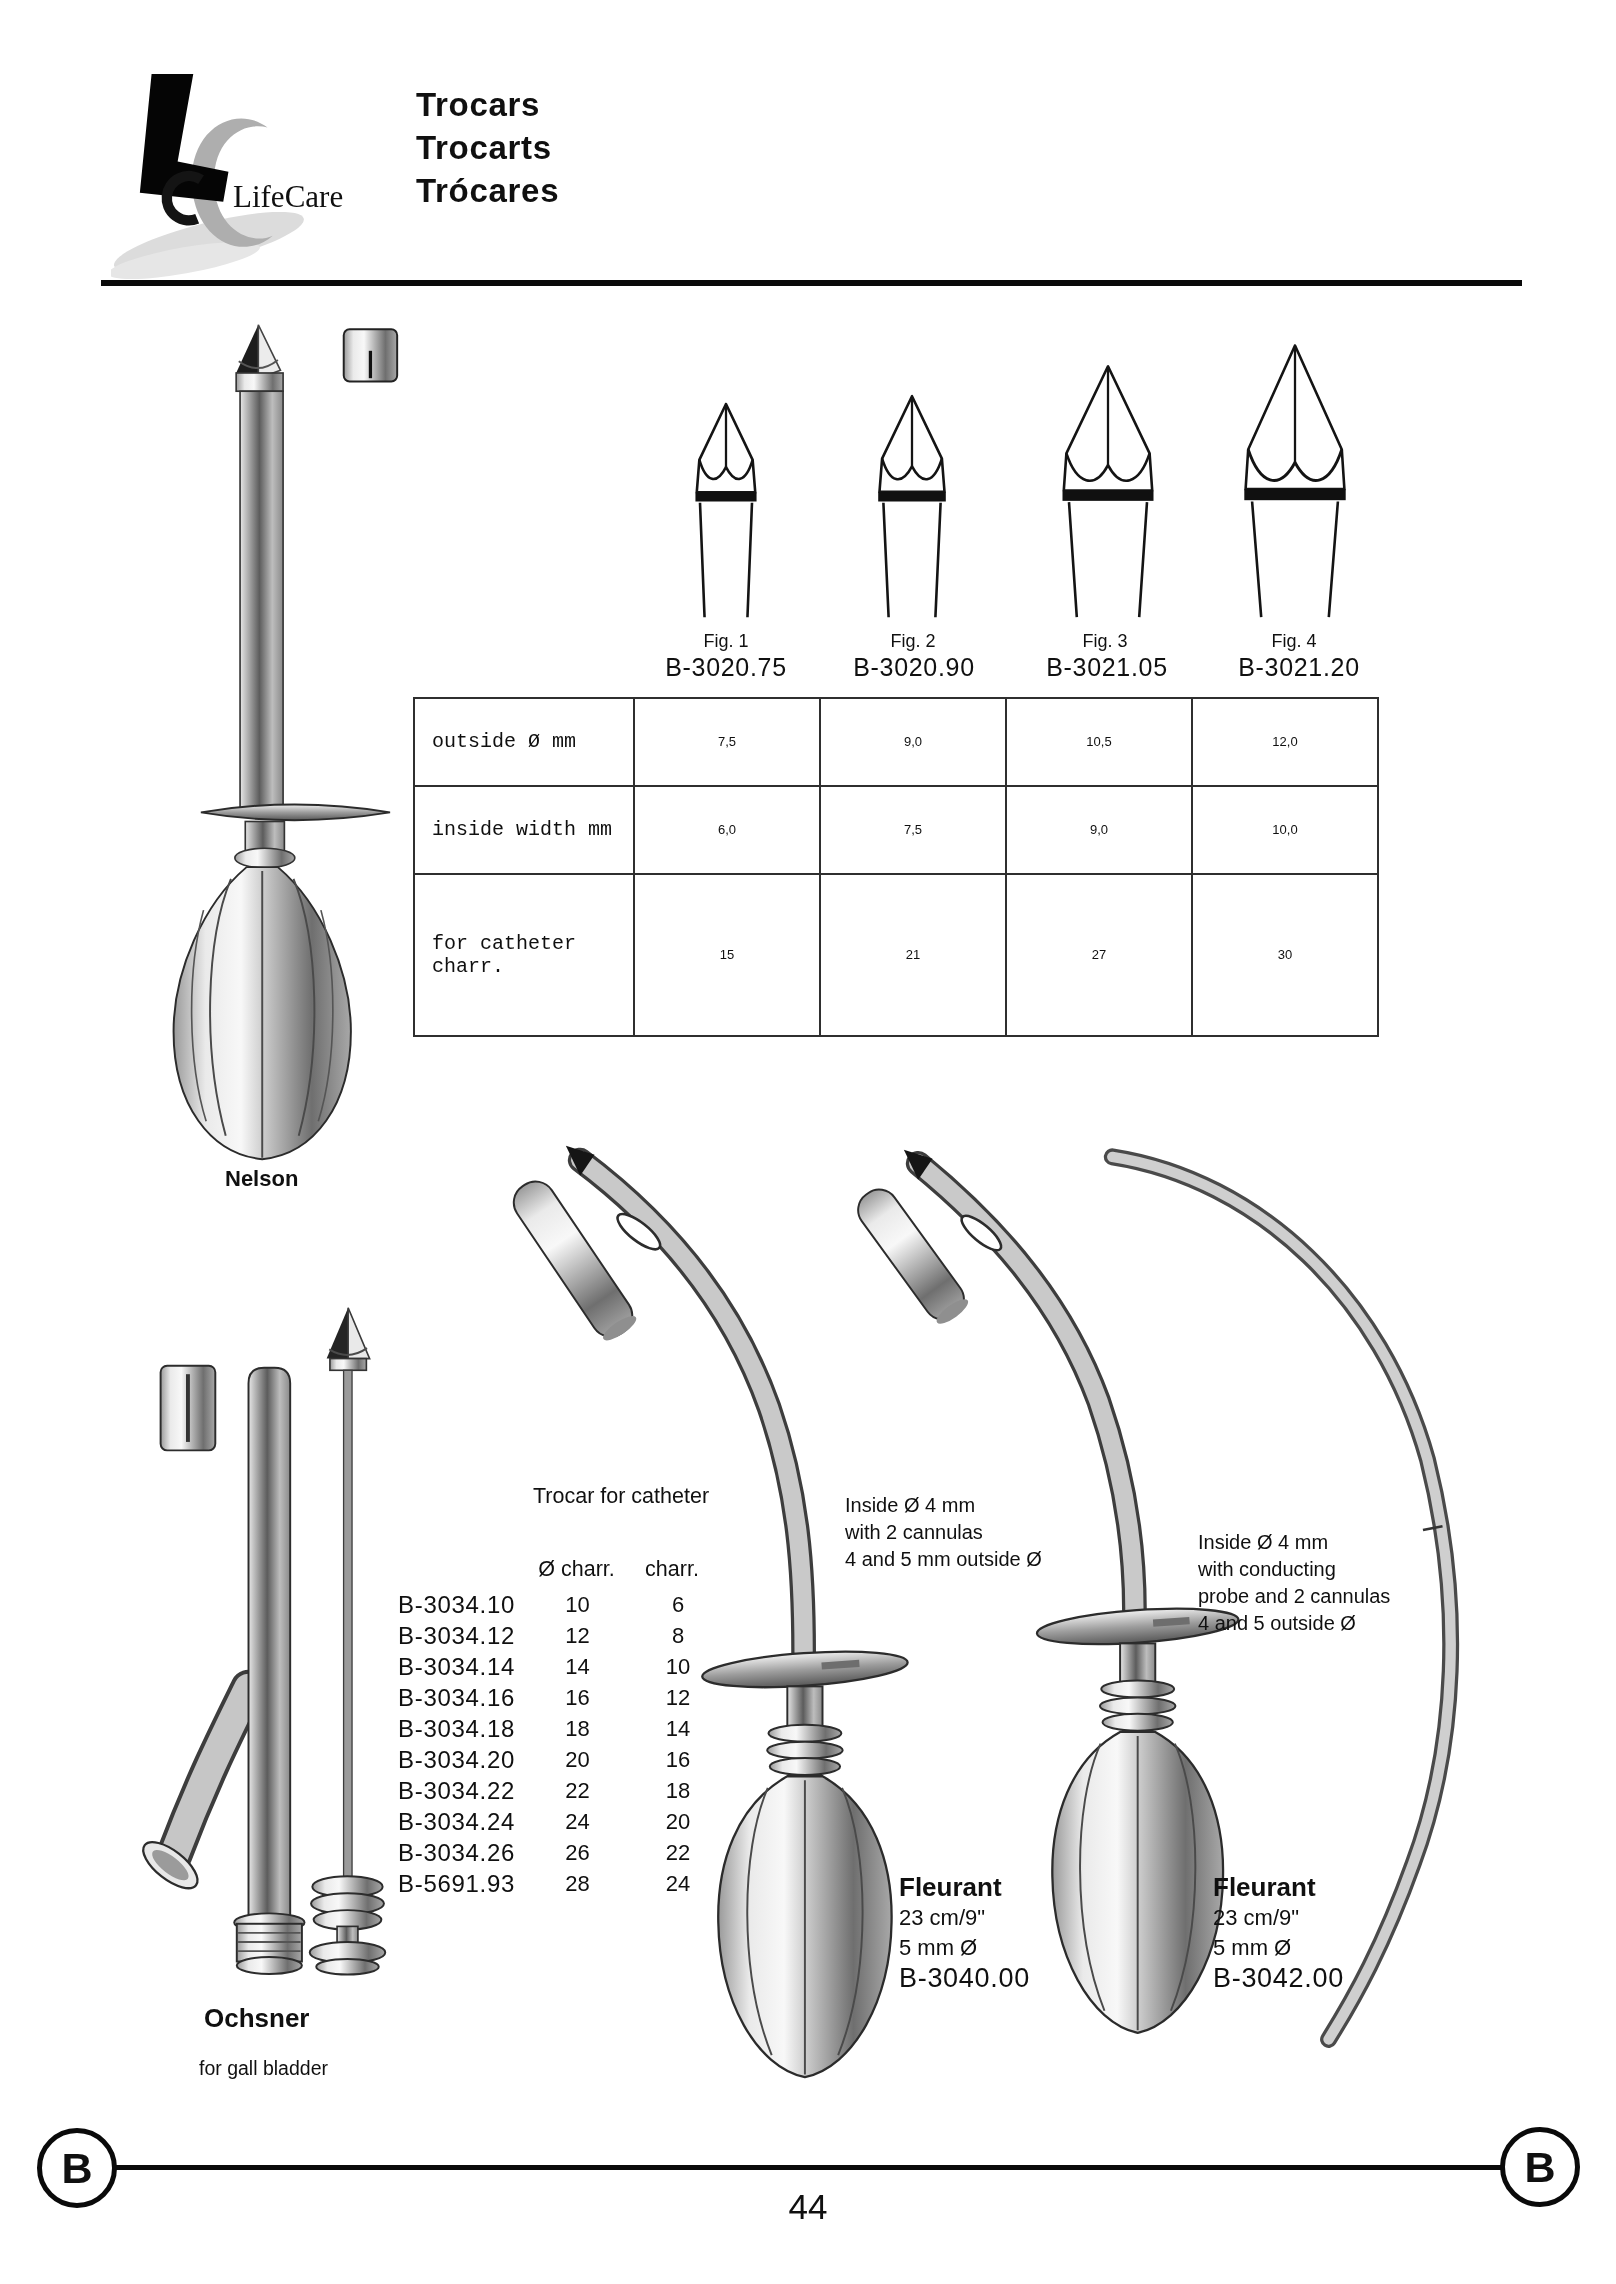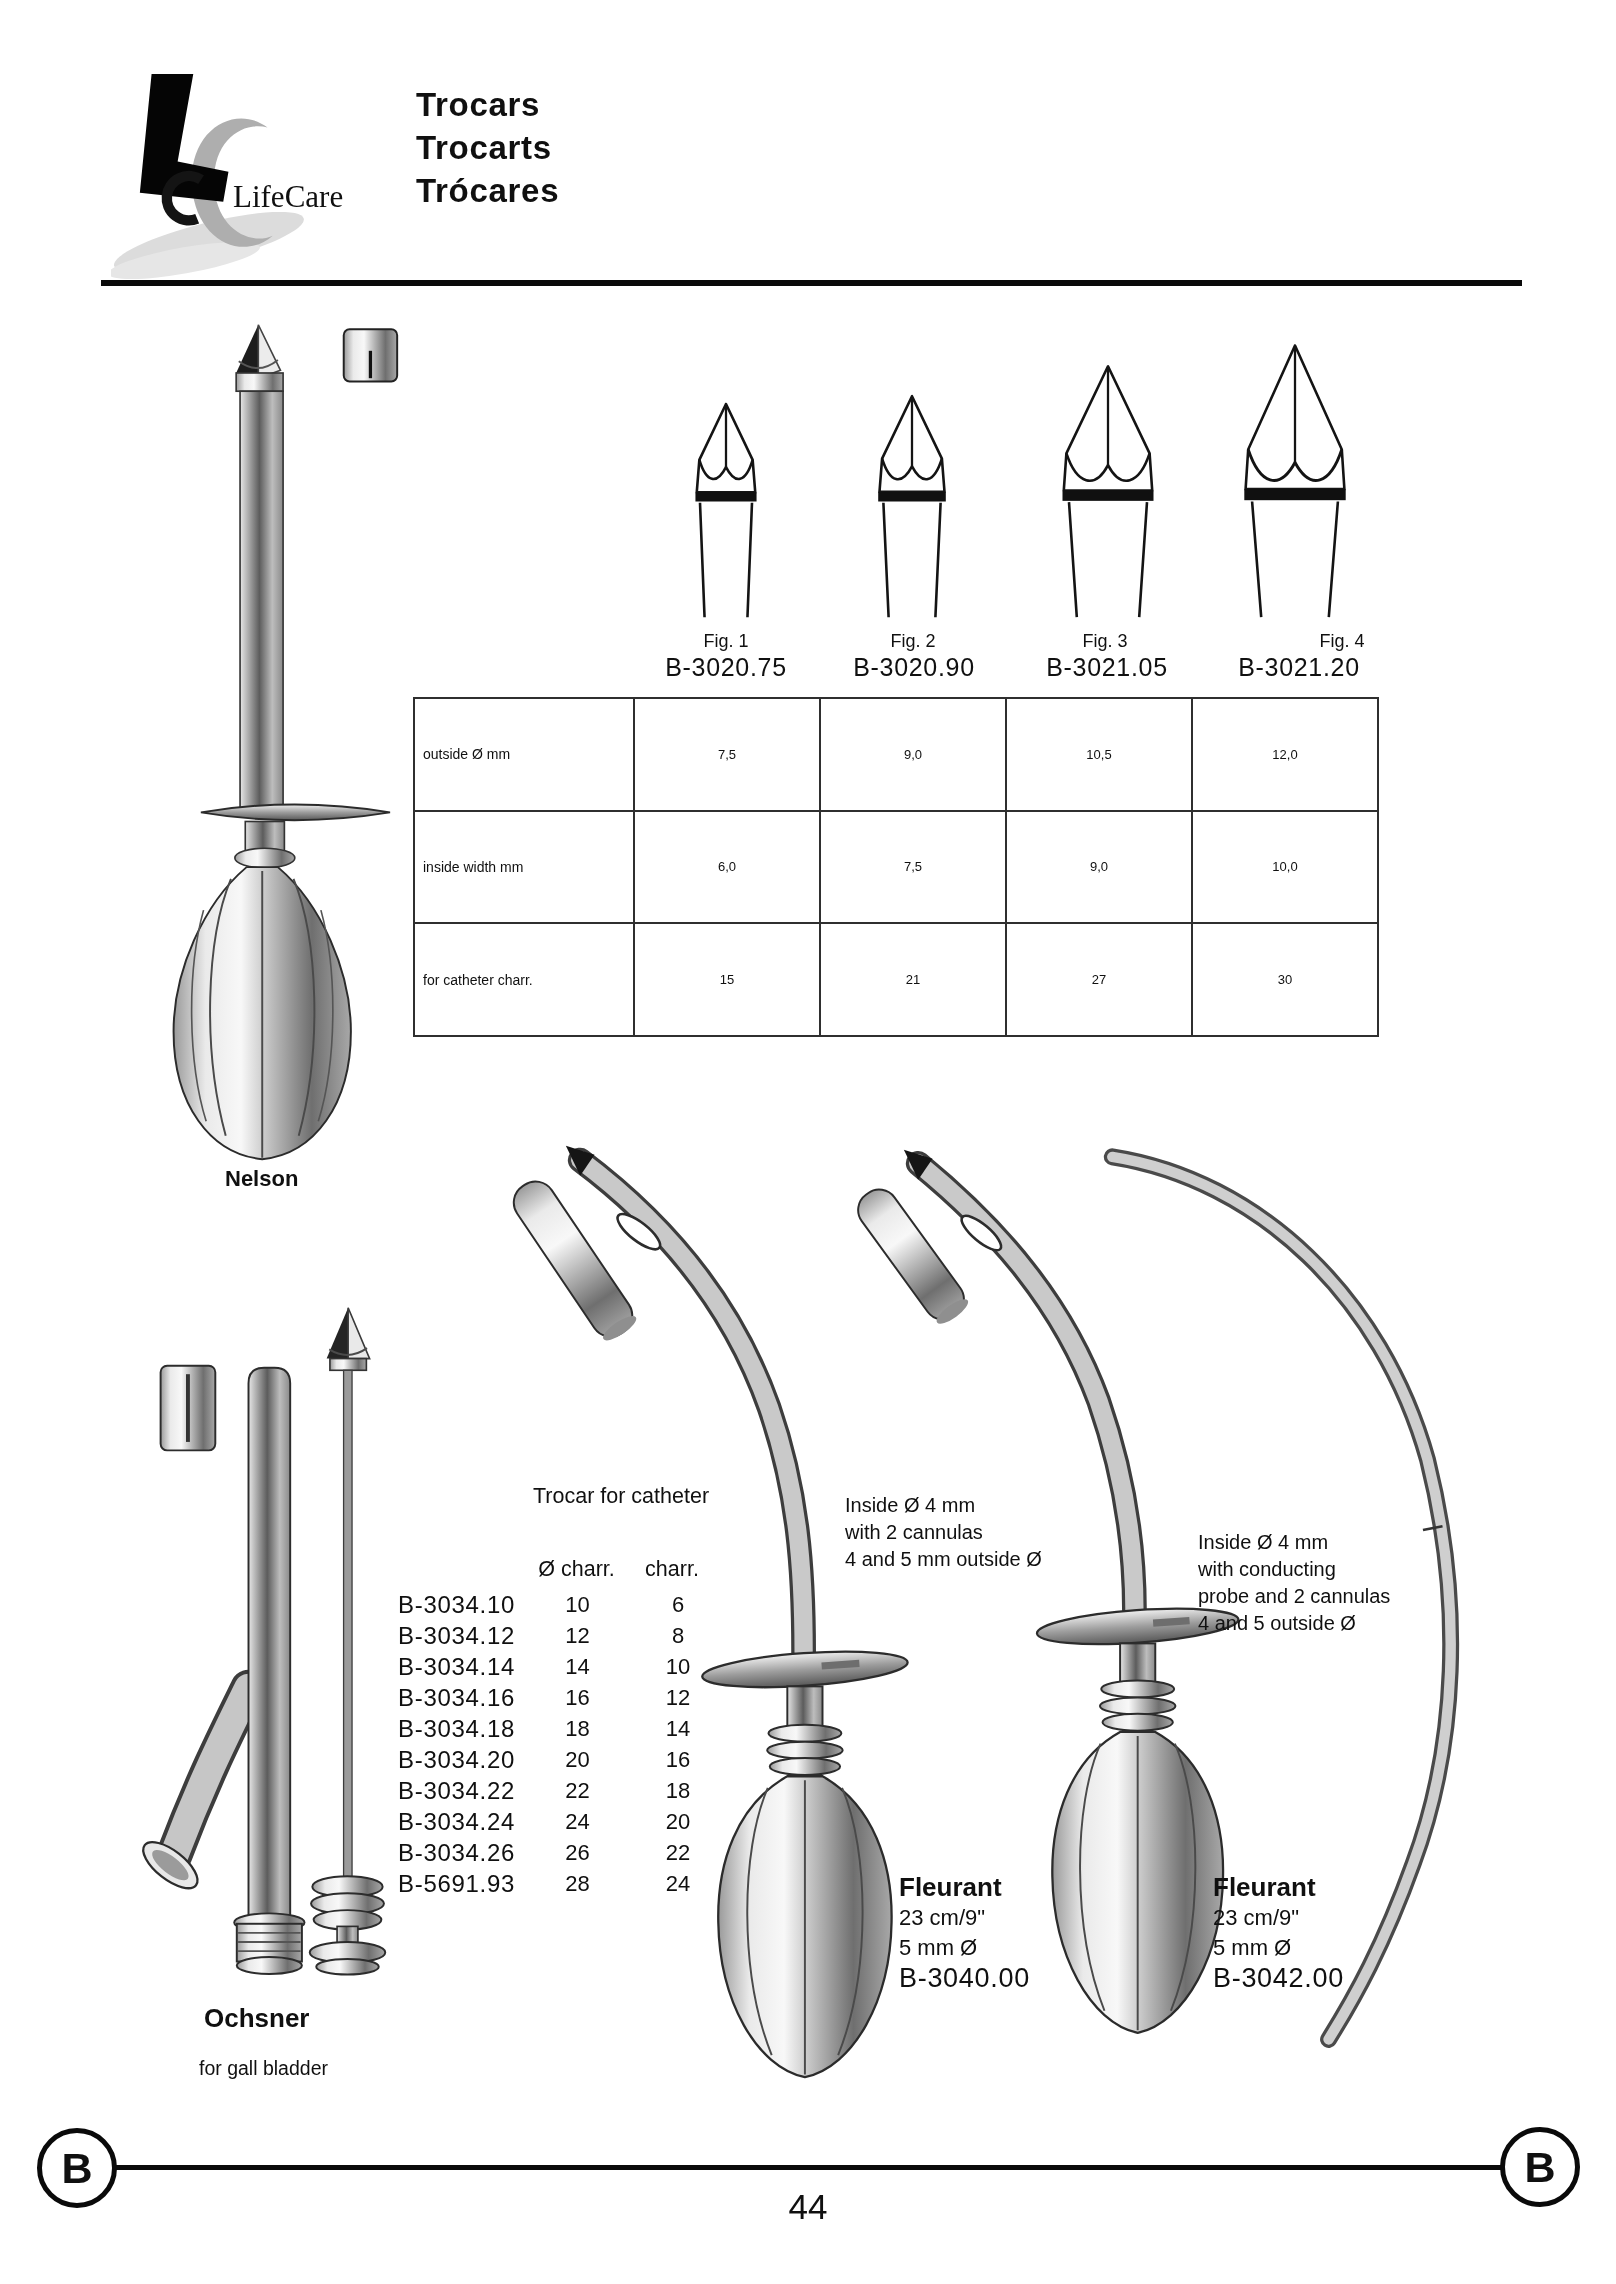--- a/index.html
+++ b/index.html
@@ -8,21 +8,21 @@
   .abs{position:absolute;}
   .b{font-weight:bold;}
   .c{text-align:center;}
   .serif{font-family:"Liberation Serif",serif;}
   .rule{background:#0a0a0a;}
   .title-line{font-size:33px;font-weight:bold;line-height:43px;letter-spacing:0.7px;}
   .figlabel{font-size:18px;}
   .figcode{font-size:25px;letter-spacing:0.7px;}
   table#spec{border-collapse:collapse;table-layout:fixed;width:964px;height:340px;background:#fff;}
   table#spec td{border:2px solid #2f2f2f;vertical-align:middle;}
-  td.spec-label{font-size:14px;padding-left:8px;}
+  td.spec-label{font-size:20px;padding-left:17px;font-family:Liberation Mono, monospace;}
   td.spec-val{font-size:13px;text-align:center;margin-left:40px;}
   .cath-title{font-size:21.5px;}
   .cath-head{font-size:21.5px;text-align:center;}
   #cath-rows{display:grid;grid-template-columns:128px 103px 98px;grid-auto-rows:31px;align-items:center;}
   .cath-code{font-size:24px;letter-spacing:0.7px;}
   .cath-num{font-size:22px;text-align:center;}
   .note-line{font-size:20px;line-height:27px;white-space:nowrap;}
   .fl-name{font-size:26px;font-weight:bold;}
   .fl-spec{font-size:22px;line-height:30px;}
   .fl-code{font-size:27px;letter-spacing:0.7px;}
@@ -135,21 +135,21 @@
     <rect x="42" y="241" width="156" height="17" fill="#101010"></rect>
     <path d="M54,260 L68,438 M186,260 L172,438" stroke="#141414" stroke-width="4" fill="none"></path>
   </svg>
 
   <div class="abs c figlabel" style="left:648px;top:631px;width:156px;">Fig. 1</div>
   <div class="abs c figcode" style="left:635px;top:653px;width:182px;">B-3020.75</div>
   <div class="abs c figlabel" style="left:835px;top:631px;width:156px;">Fig. 2</div>
   <div class="abs c figcode" style="left:823px;top:653px;width:182px;">B-3020.90</div>
   <div class="abs c figlabel" style="left:1027px;top:631px;width:156px;">Fig. 3</div>
   <div class="abs c figcode" style="left:1016px;top:653px;width:182px;">B-3021.05</div>
-  <div class="abs c figlabel" style="left:1264px;top:631px;width:156px;">Fig. 4</div>
+  <div class="abs c figlabel" style="left:1216px;top:631px;width:156px;">Fig. 4</div>
   <div class="abs c figcode" style="left:1208px;top:653px;width:182px;">B-3021.20</div>
 
   <table id="spec" class="abs" style="left:413px;top:697px;">
     <colgroup>
         <col style="width:220px">
         <col style="width:186px">
         <col style="width:186px">
         <col style="width:186px">
         <col style="width:186px">
       </colgroup>

